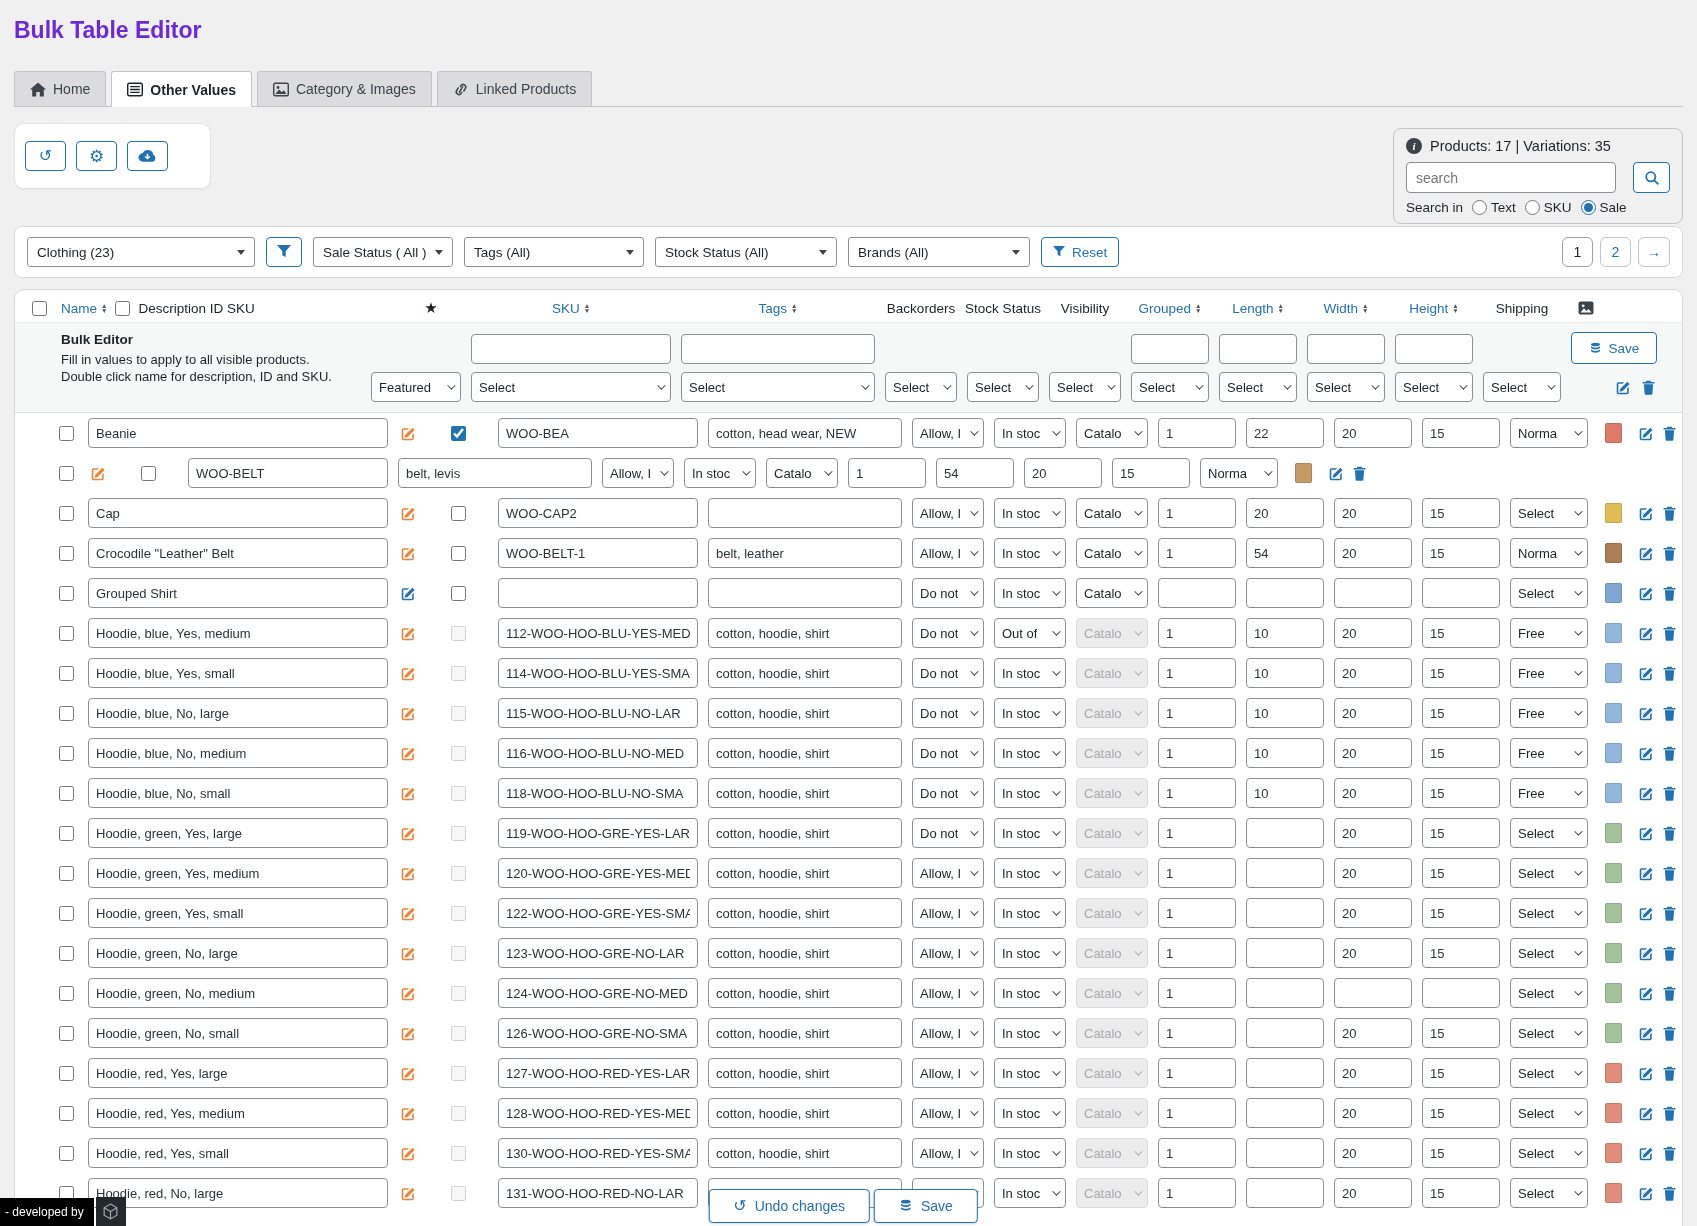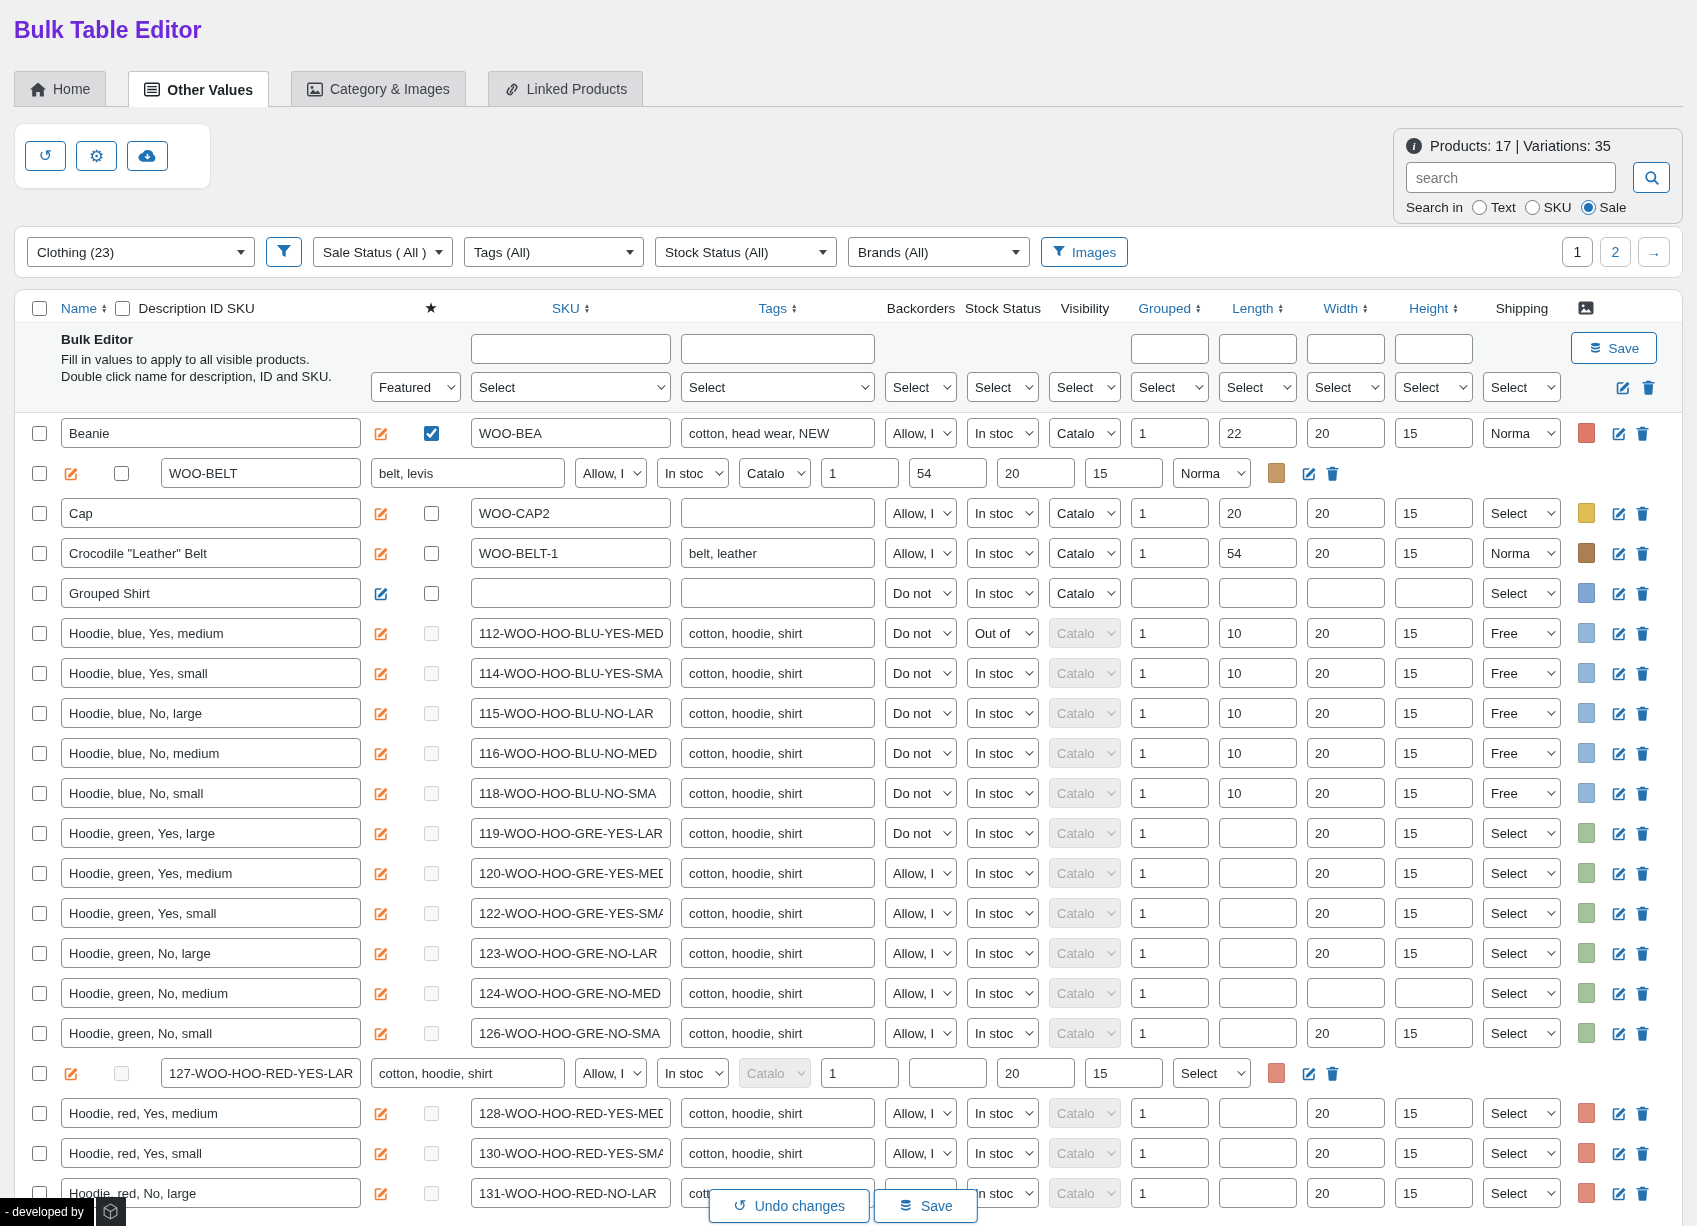--- a/index.html
+++ b/index.html
@@ -5,21 +5,21 @@
   * { box-sizing: border-box; margin: 0; padding: 0; }
   html,body { width:1697px; height:1226px; overflow:hidden; }
   body {
     font-family: "Liberation Sans", sans-serif;
     background:#f0f0f1; color:#1d2327; position:relative; font-size:13px;
   }
   .wrap { padding:0 14px; }
   .page-title { font-size:23px; font-weight:700; padding:17px 0 27px; color:#6d28d9; }
 
   
-  .tabs { display:flex; gap:22px; border-bottom:1px solid #c3c4c7; }
+  .tabs { display:flex; gap:5px; border-bottom:1px solid #c3c4c7; }
   .tab { display:flex; align-items:center; gap:7px; padding:9px 15px; background:#dcdcde;
          border:1px solid #c3c4c7; border-bottom:none; border-radius:3px 3px 0 0;
          font-size:14px; color:#3c434a; cursor:pointer; }
   .tab.active { background:#fff; font-weight:700; color:#1d2327; margin-bottom:-1px; }
   .tab svg { width:16px; height:15px; }
 
   
   .top-row { position:relative; height:96px; margin-top:13px; }
   .tool-card { position:absolute; left:0; top:3px; background:#fff; border:1px solid #e2e3e5;
                border-radius:10px; padding:17px 42px 17px 10px; display:flex; gap:10px;
@@ -101,21 +101,21 @@
   .bact { width:86px; flex:none; display:flex; flex-direction:column; gap:8px; justify-content:flex-end; align-items:stretch; }
   .save-btn { height:32px; border:1px solid #2271b1; border-radius:4px; background:#fff; color:#2271b1;
               display:flex; align-items:center; justify-content:center; gap:7px; font-size:13.5px; cursor:pointer; }
   .save-btn svg { width:13px; height:13px; }
   .mini-acts { display:flex; justify-content:flex-end; gap:8px; height:30px; align-items:center; }
   .ico { width:17px; height:17px; cursor:pointer; color:#2271b1; }
   .ico svg { width:100%; height:100%; }
   .pen-orange { color:#ef8236; } .pen-blue { color:#2271b1; }
 
   
-  .trow { padding-top:5px; padding-bottom:5px; }
+  .trow { padding-top:5px; padding-bottom:5px;margin-left:27px; }
   .thumb { width:17px; height:20px; border-radius:2px; display:inline-block;
            box-shadow:inset 0 0 0 1px rgba(0,0,0,.12); }
   .acts { display:flex; gap:6px; align-items:center; }
 
   
   .float-btns { position:absolute; left:50%; transform:translateX(-52%); bottom:3px; display:flex; gap:4px; }
   .fbtn { display:flex; align-items:center; gap:8px; background:#fff; border:1px solid #2271b1;
           color:#2271b1; border-radius:4px; padding:8px 24px; font-size:14px; cursor:pointer;
           box-shadow:0 1px 2px rgba(0,0,0,.15); }
   .undo-glyph { font-size:16px; line-height:1; }
@@ -233,21 +233,21 @@
         <span class="dtri"></span>
       </div>
     <div class="fselect fsel-brands">
         <span class="lbl">Brands (All)</span>
         <span class="dtri"></span>
       </div>
     <div class="reset-btn">
       <svg viewBox="0 0 14 14" width="12" height="12">
           <path fill="currentColor" d="M0 0h14L8.7 6.2V12L5.3 10.3V6.2z"></path>
         </svg>
-      <span>Images</span>
+      <span>Reset</span>
     </div>
     <div class="pager">
       <div class="page-btn current">1</div>
       <div class="page-btn">2</div>
       <div class="page-btn">→</div>
     </div>
   </div>
 
   <div class="table-card">
 
@@ -1383,20 +1383,21 @@
                   <path fill="currentColor" d="M7.5 2h5l.6 1.6H17v1.6H3V3.6h3.9zM4.6 6.2h10.8l-.8 11a1.5 1.5 0 0 1-1.5 1.4H6.9a1.5 1.5 0 0 1-1.5-1.4z"></path>
                 </svg></span>
     </span>
           </span>
   </div>
 
   <div class="cols trow">
     <span class="c-cb ctr">
             <input type="checkbox" style="">
           </span>
+    <span class="c-name"><input class="txt" value="Hoodie, red, Yes, large" style=""></span>
     <span class="c-pen ctr">
             <span class="ico pen-orange"><svg viewBox="0 0 20 20">
                 <path fill="currentColor" d="M14.2 2.8l3 3-8.3 8.3-3.6 1 1-3.6 8.3-8.3z"></path>
                 <path fill="currentColor" d="M16.2 9.3V16a2 2 0 0 1-2 2H4a2 2 0 0 1-2-2V5.8a2 2 0 0 1 2-2h6.7L8.8 5.7H4a.1.1 0 0 0-.1.1V16a.1.1 0 0 0 .1.1h10.2a.1.1 0 0 0 .1-.1v-4.8z"></path>
               </svg></span>
           </span>
     <span class="c-feat ctr">
             <input type="checkbox" disabled="" style="">
           </span>
     <span class="c-sku"><input class="txt" value="127-WOO-HOO-RED-YES-LAR" style=""></span>

